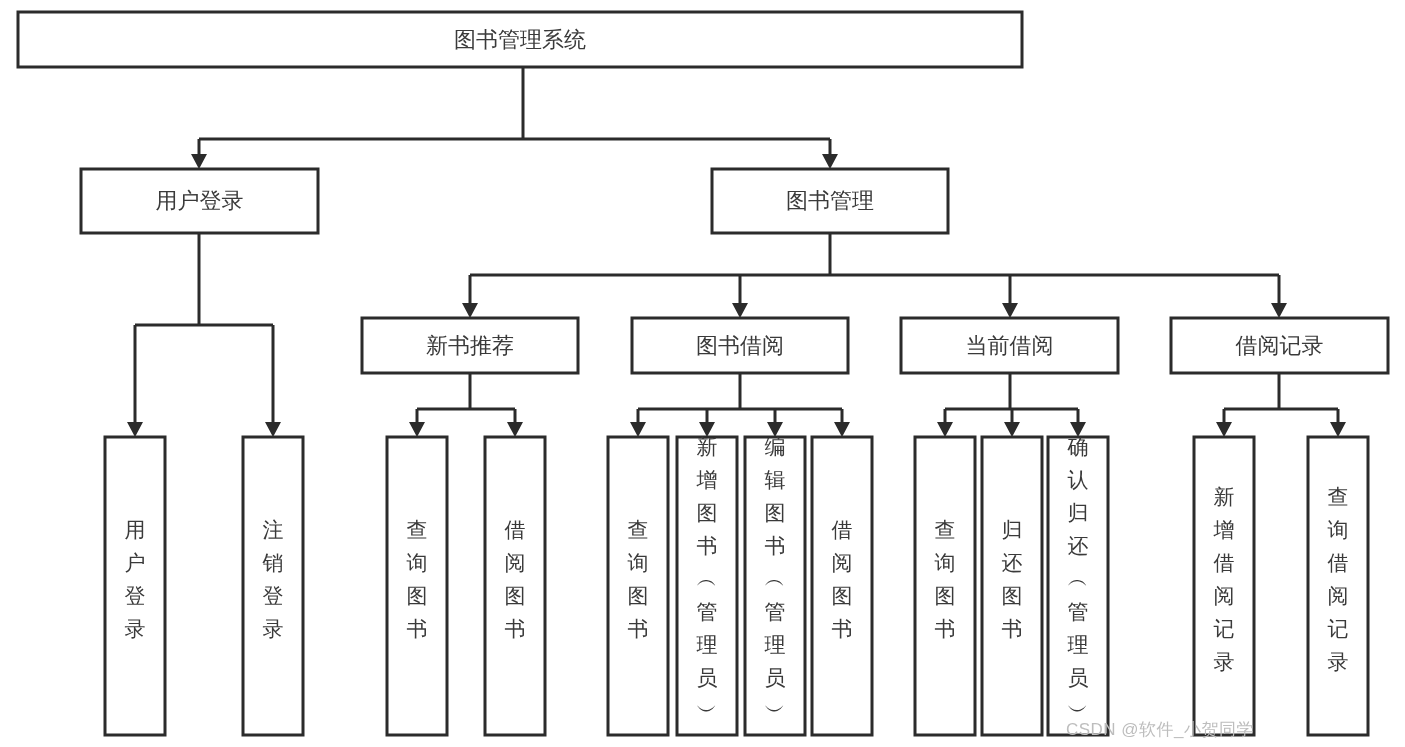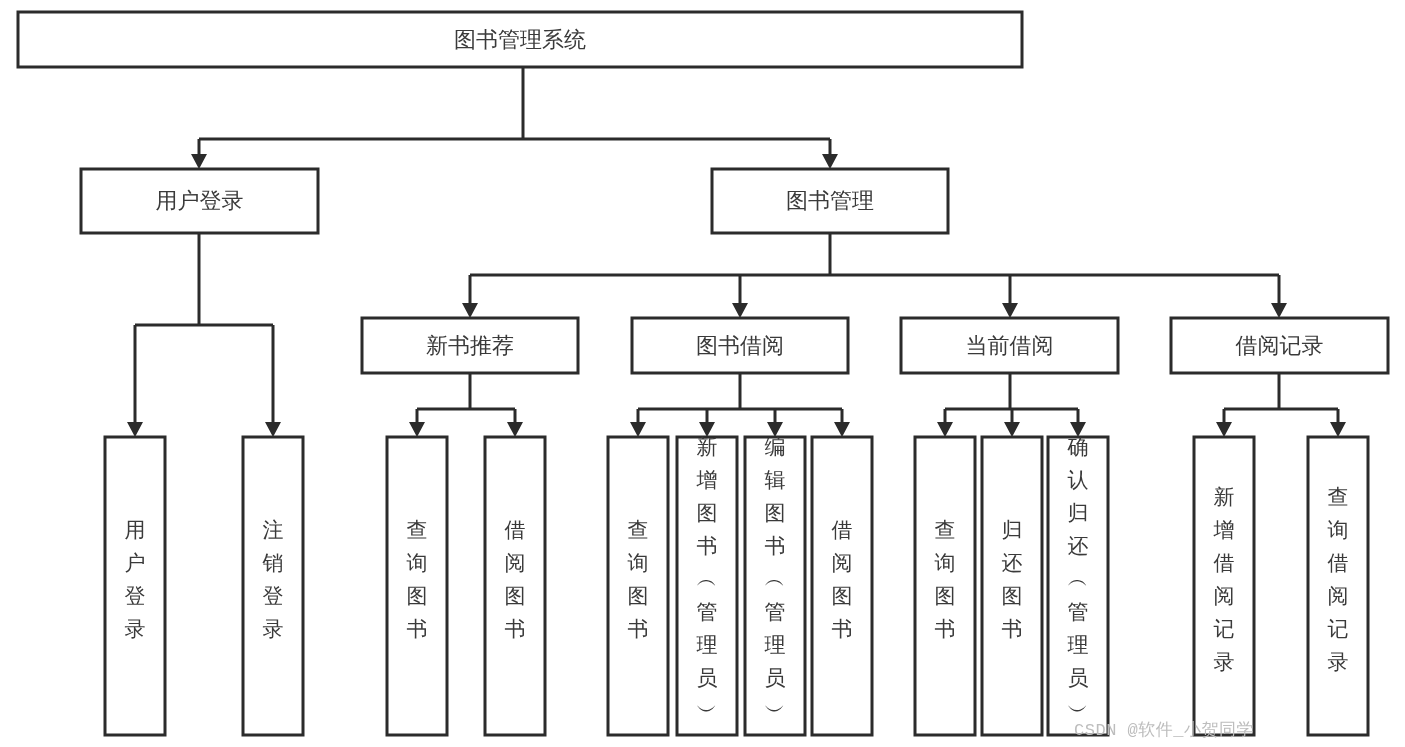--- a/index.html
+++ b/index.html
@@ -64,21 +64,21 @@
     fill: #3a3a3a;
     font-family: "DejaVu Sans", "Liberation Sans", sans-serif;
     font-size: 21px;
     text-anchor: middle;
     white-space: pre;
   }
   .watermark {
     position: absolute;
     right: 14px;
     bottom: 6px;
-    font-family: Liberation Mono, monospace;
+    font-family: Liberation Sans, sans-serif;
     font-size: 17px;
     color: #bdbdbd;
     letter-spacing: 0.5px;
     user-select: none;
     pointer-events: none;
   }
 </style>
 </head>
 <body>
 

